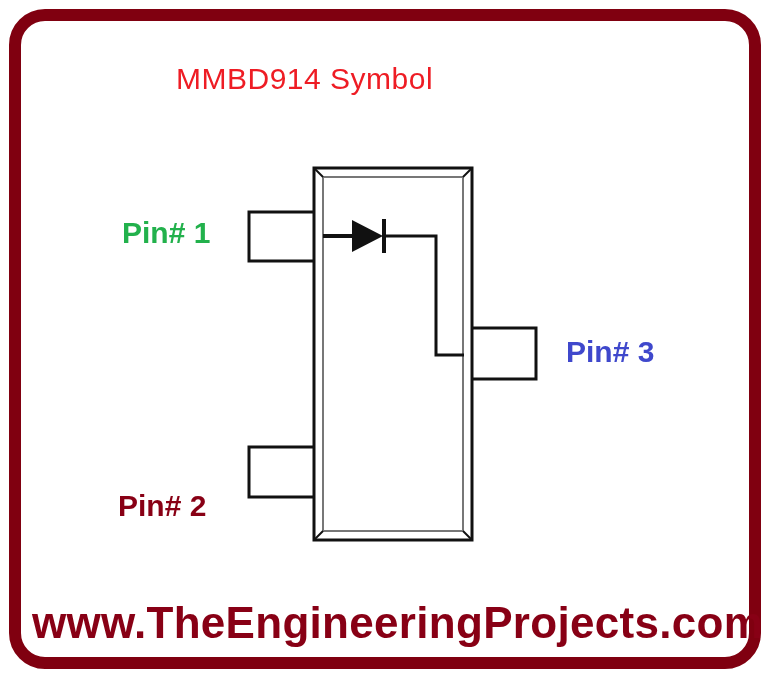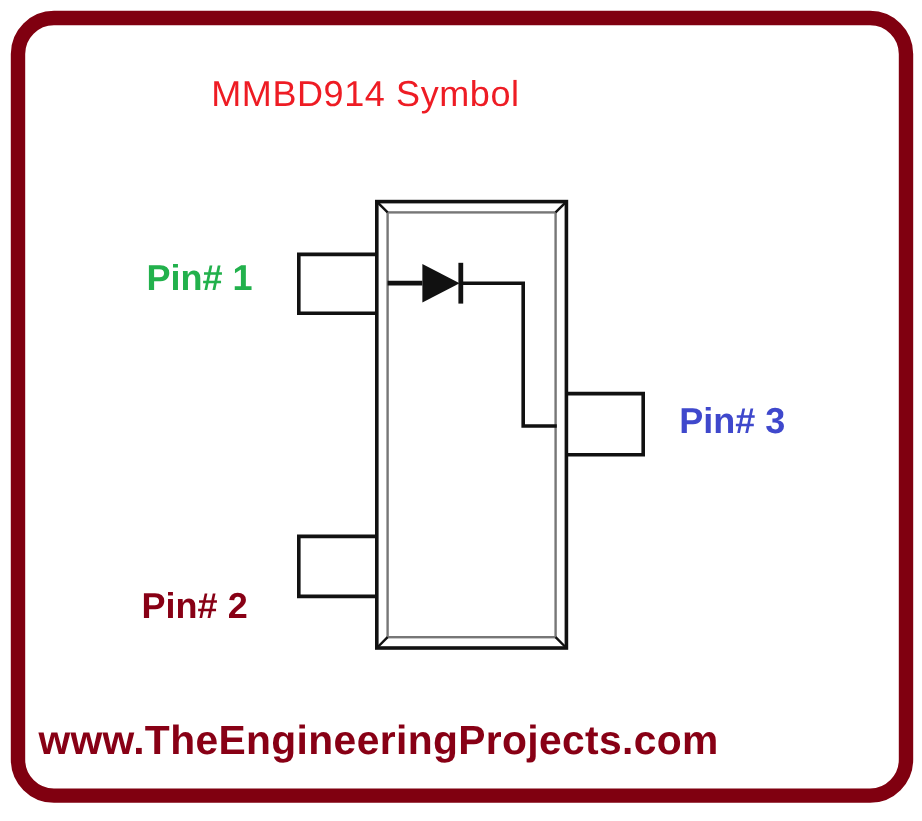--- a/index.html
+++ b/index.html
@@ -3,21 +3,21 @@
 <meta charset="utf-8">
 <style>
   html, body { margin:0; padding:0; background:#ffffff; }
   body { width:768px; height:684px; position:relative; overflow:hidden; font-family:"Liberation Sans", sans-serif; }
   .frame { position:absolute; left:9px; top:9px; width:728px; height:636px; border:12px solid #800010; border-radius:36px; background:#fff; }
   .title { position:absolute; left:176px; top:62px; font-size:30px; font-weight:normal; color:#ee1c24; letter-spacing:0.5px; }
   .label { position:absolute; font-size:30px; font-weight:bold; }
   .pin1 { left:122px; top:216px; color:#22b14c; }
   .pin2 { left:118px; top:453px; color:#880015;margin-top:36px; }
   .pin3 { left:545px; top:335px; color:#3f48cc;margin-left:21px; }
-  .footer { position:absolute; left:32px; top:598px; font-size:34px; font-weight:bold; color:#880015; letter-spacing:0.3px; }
+  .footer { position:absolute; left:32px; top:598px; font-size:44px; font-weight:bold; color:#880015; letter-spacing:0.3px; }
   svg.diagram { position:absolute; left:0; top:0; }
 </style>
 </head>
 <body>
 
 <div class="frame"></div>
 
 <div class="title">MMBD914 Symbol</div>
 
 <svg class="diagram" width="768" height="684">

